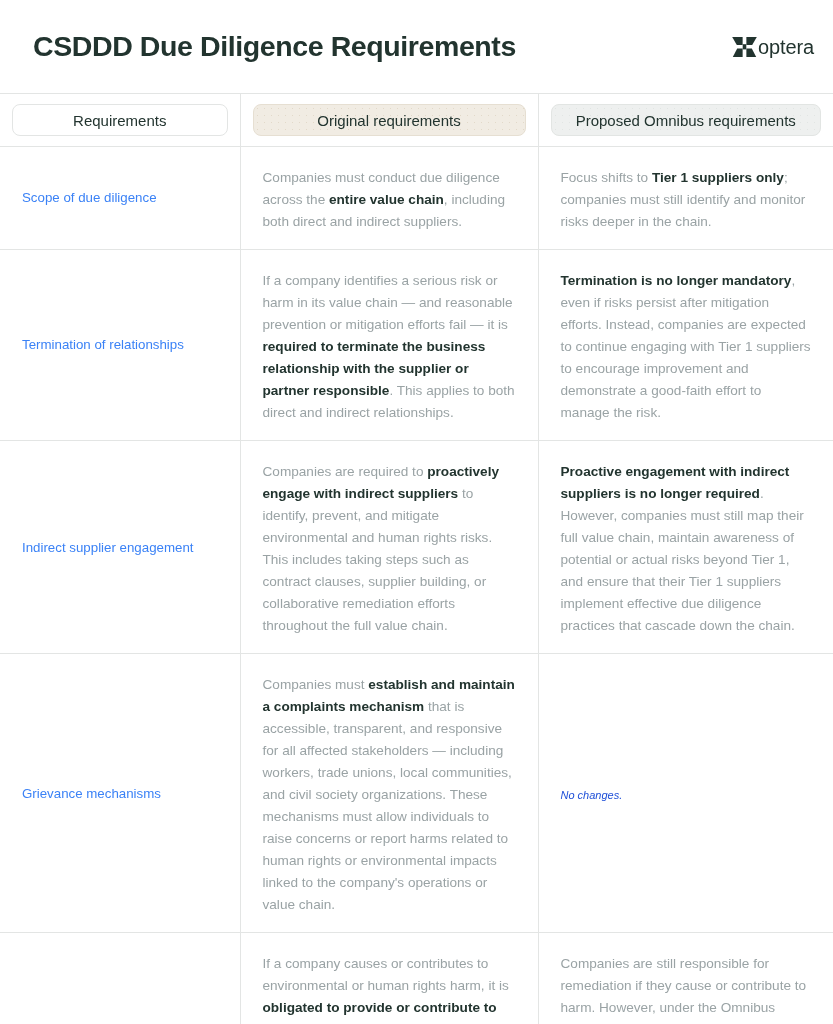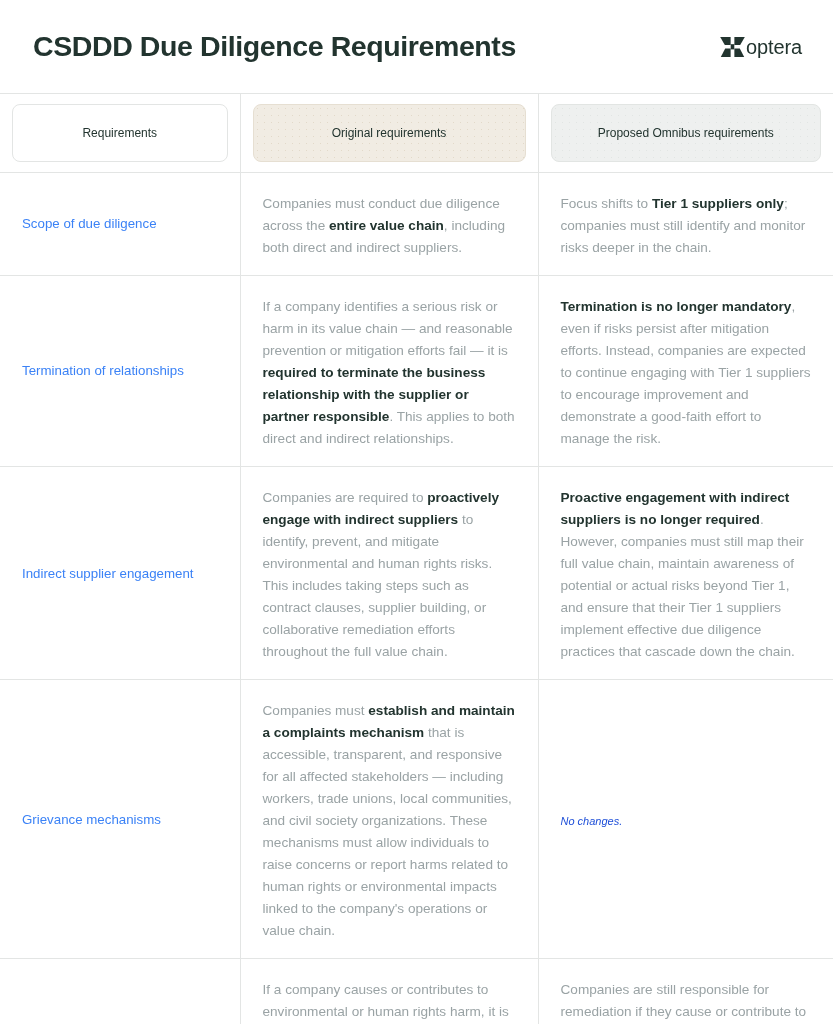--- a/index.html
+++ b/index.html
@@ -15,21 +15,21 @@
   .page {
     width: 833px;
     height: 1024px;
     position: relative;
     background: #ffffff;
   }
 
   
   .doc-header {
     height: 93px;
-    padding: 0 31px 0 33px;
+    padding: 0 19px 0 33px;
     display: flex;
     align-items: center;
     justify-content: space-between;
   }
 
   .doc-title {
     font-size: 28.5px;
     font-weight: 700;
     letter-spacing: -0.4px;
     color: #22342f;
@@ -84,23 +84,23 @@
   
   thead th {
     padding: 10px 12px;
     border-bottom: 1px solid #e3e5e4;
   }
 
   .pill {
     display: flex;
     align-items: center;
     justify-content: center;
-    height: 58px;
+    height: 32px;
     border-radius: 8px;
-    font-size: 12px;
+    font-size: 15px;
     font-weight: 400;
     color: #22342f;
     text-align: center;
     padding: 0 8px;
     white-space: nowrap;
   }
 
   .pill--plain {
     background: #ffffff;
     border: 1px solid #e3e5e4;

